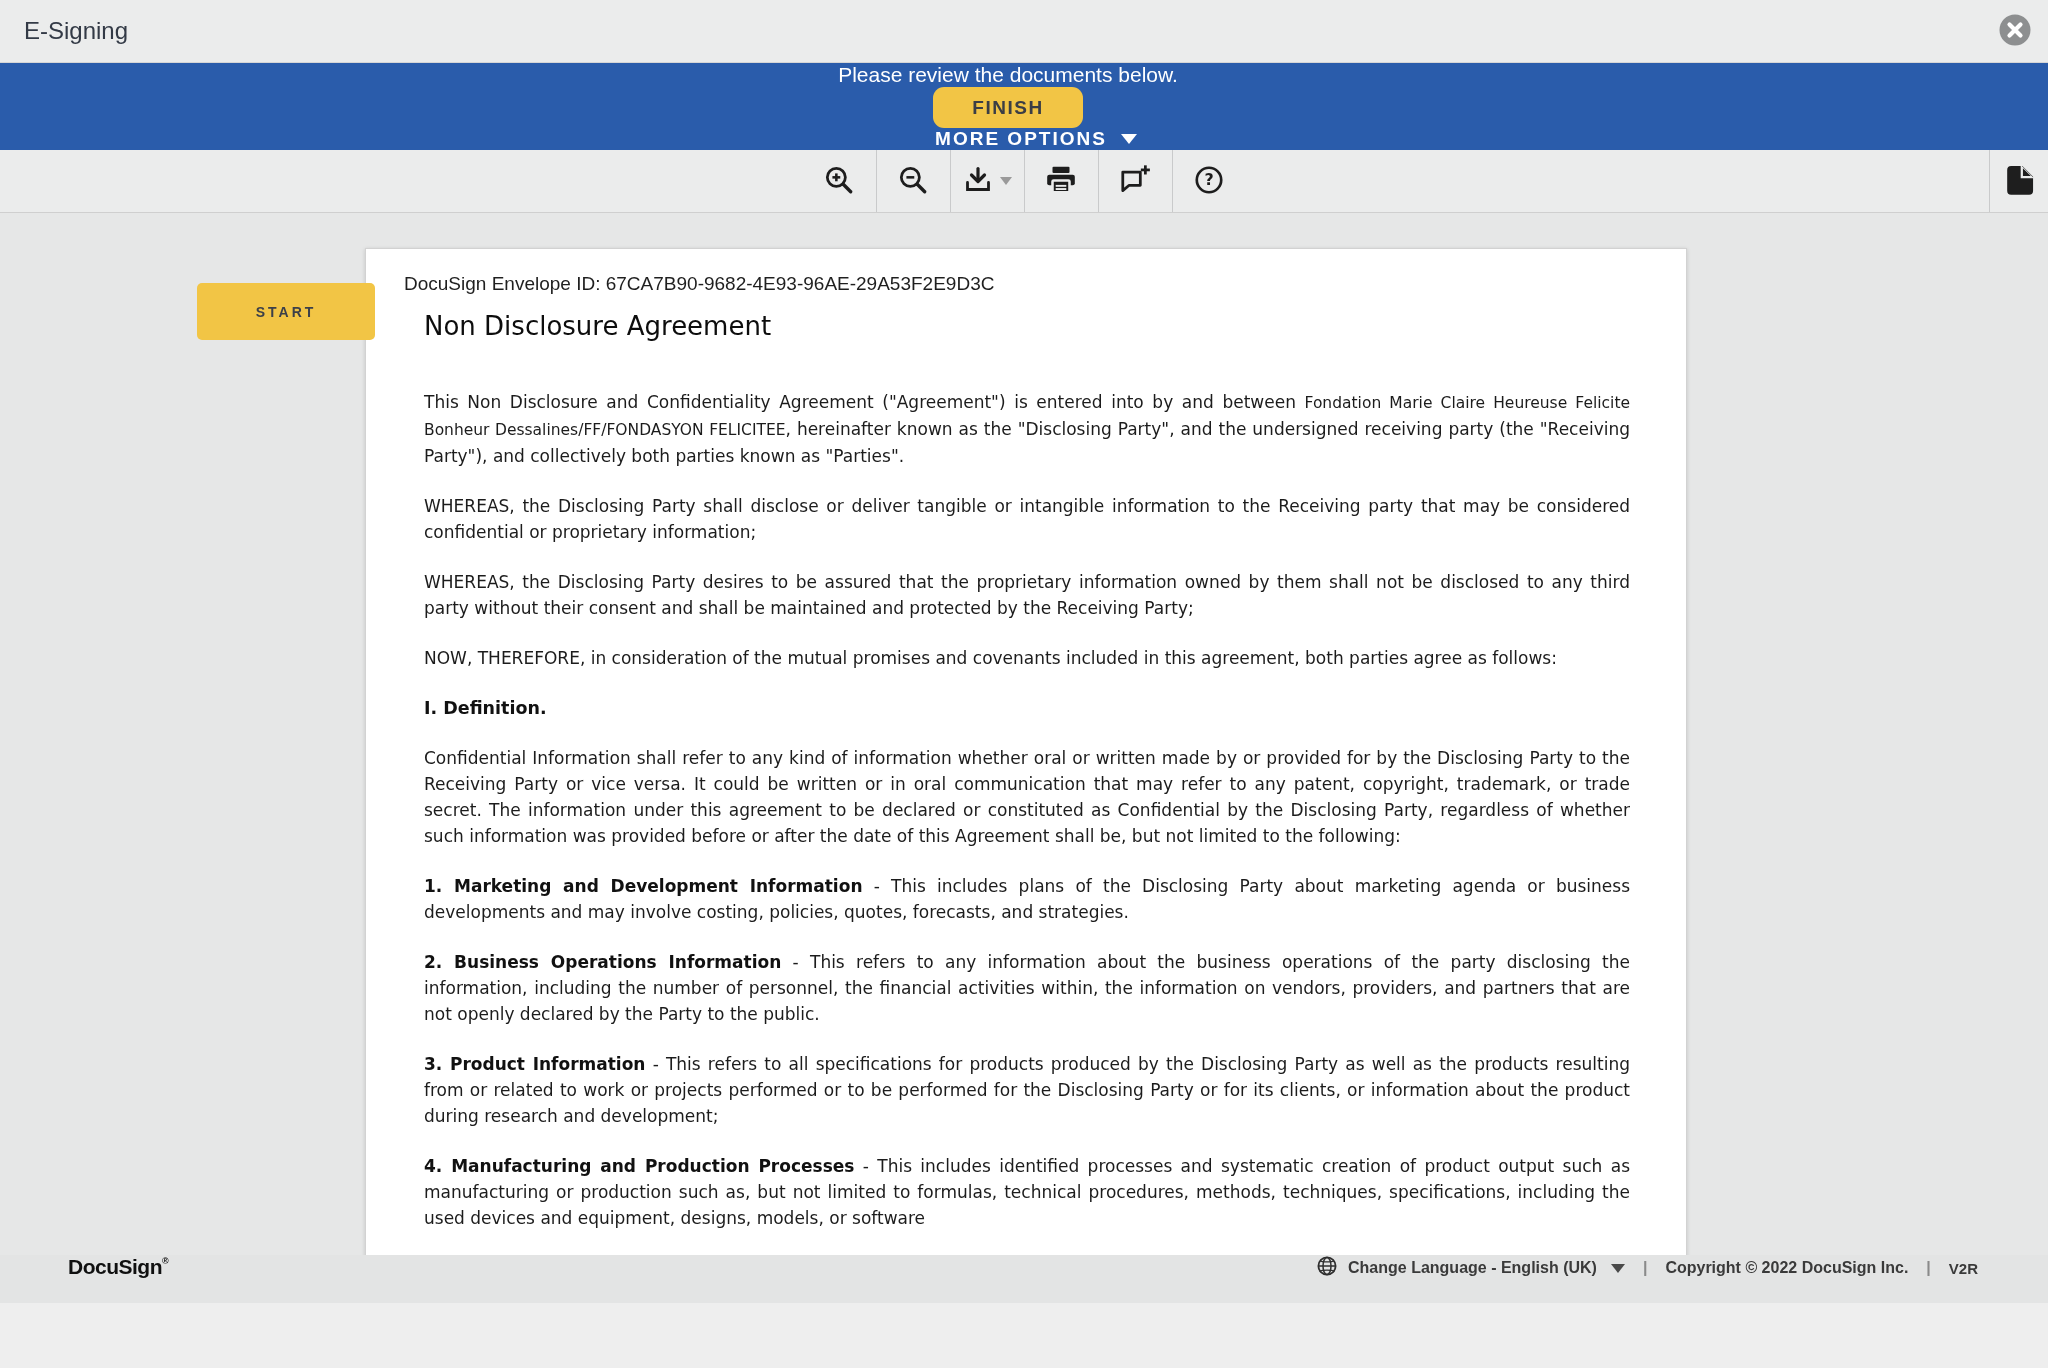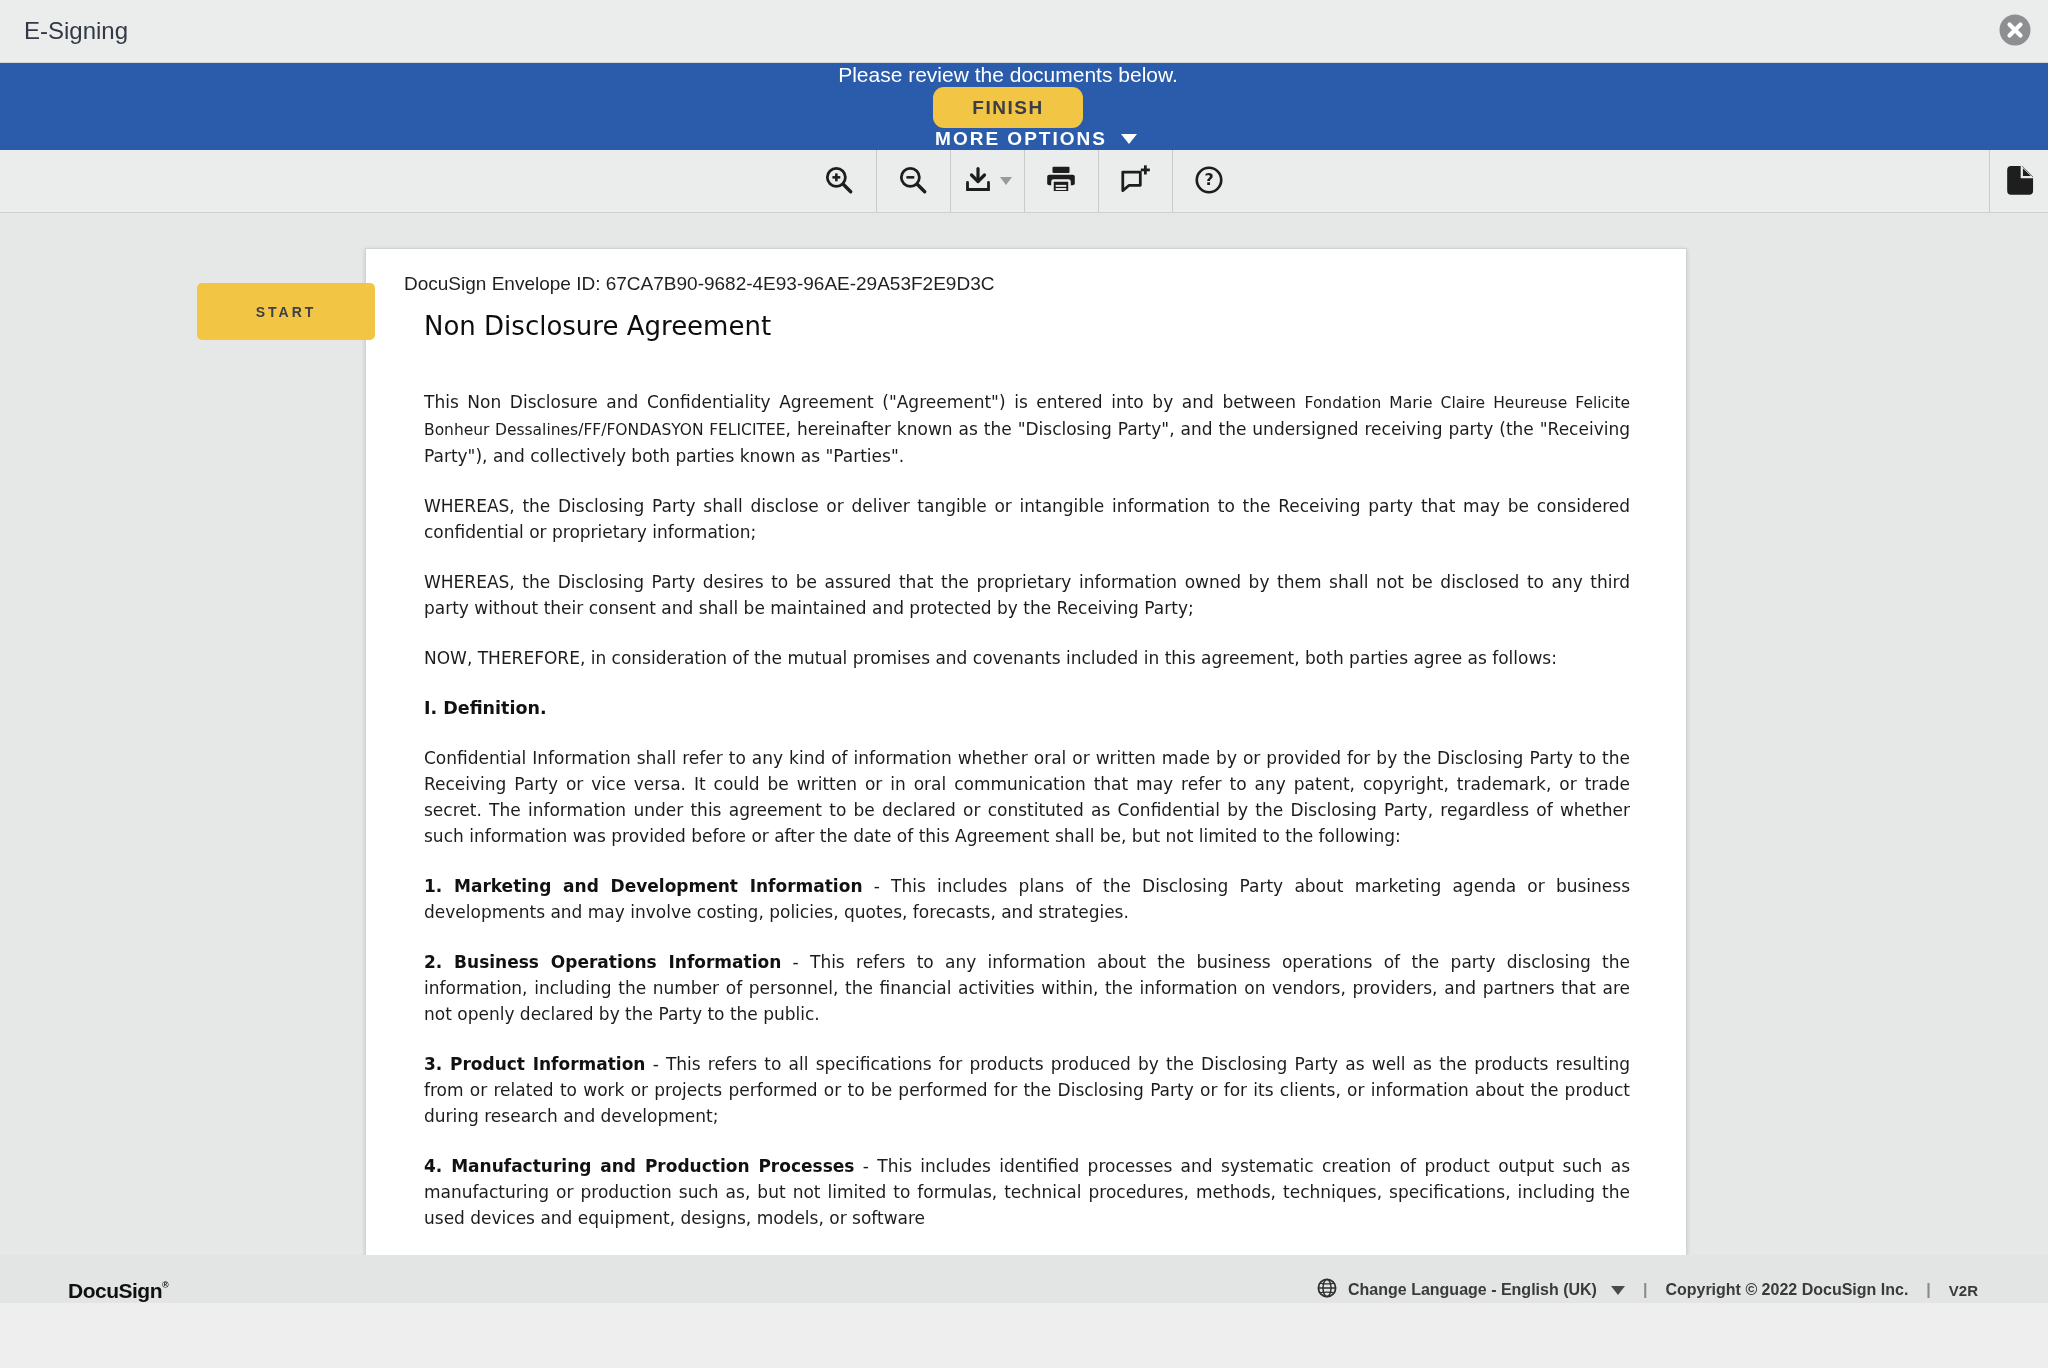--- a/index.html
+++ b/index.html
@@ -56,21 +56,21 @@
   .doc-title { font-size:26px; font-weight:normal; color:#0d0d0d; margin-top:16px;
                font-family:"DejaVu Sans", sans-serif; }
   .doc-body { font-family:"DejaVu Sans", sans-serif; }
   .doc-para { font-size:17px; line-height:26px; color:#1c1c1c; text-align:justify; margin-top:24px; }
   .doc-body .doc-para:first-child { margin-top:48px; }
   .doc-heading { font-size:17.5px; line-height:26px; font-weight:bold; color:#111111; margin-top:24px; }
   .doc-para b { font-weight:bold; color:#111111; }
   .insert { font-size:15.5px; }
 
   
-  .footer { height:48px; background:#e3e4e4; display:flex; align-items:flex-end;
+  .footer { height:48px; background:#e3e4e4; display:flex; align-items:flex-start;
             justify-content:space-between; padding:0 70px 0 68px; }
   .brand { font-size:21px; font-weight:bold; color:#101010; letter-spacing:-0.5px;
            display:flex; align-items:flex-start; }
   .brand sup { font-size:9px; margin-top:1px; }
   .footer-right { display:flex; align-items:center; font-size:16px; color:#3a3a3a;font-weight:bold; }
   .lang-ctl { display:flex; align-items:center; cursor:pointer; color:#3a3a3a; }
   .lang-label { margin-left:10px; }
   .lang-caret { width:0; height:0; border-left:7px solid transparent; border-right:7px solid transparent;
                 border-top:9px solid #4a4a4a; margin-left:14px; }
   .pipe { color:#8a8a8a; margin:0 18px; }

